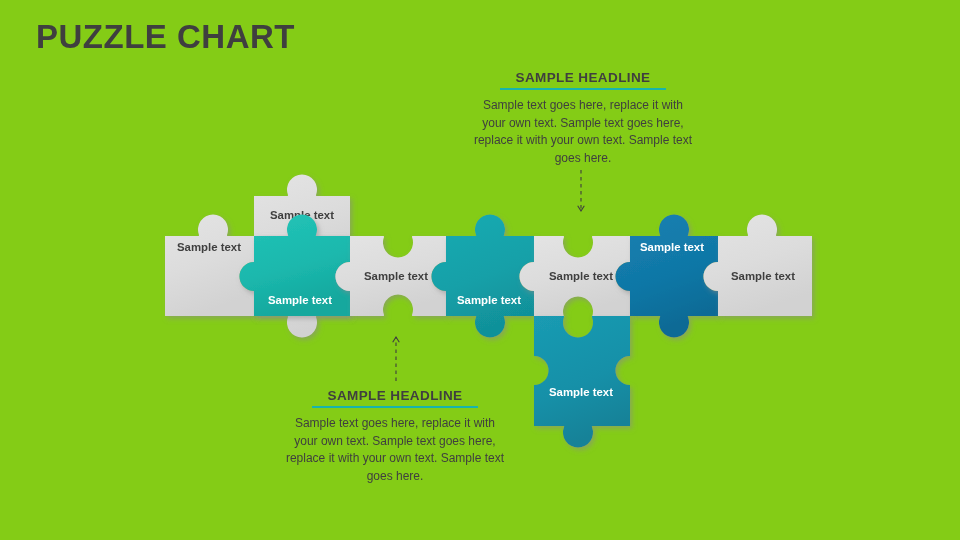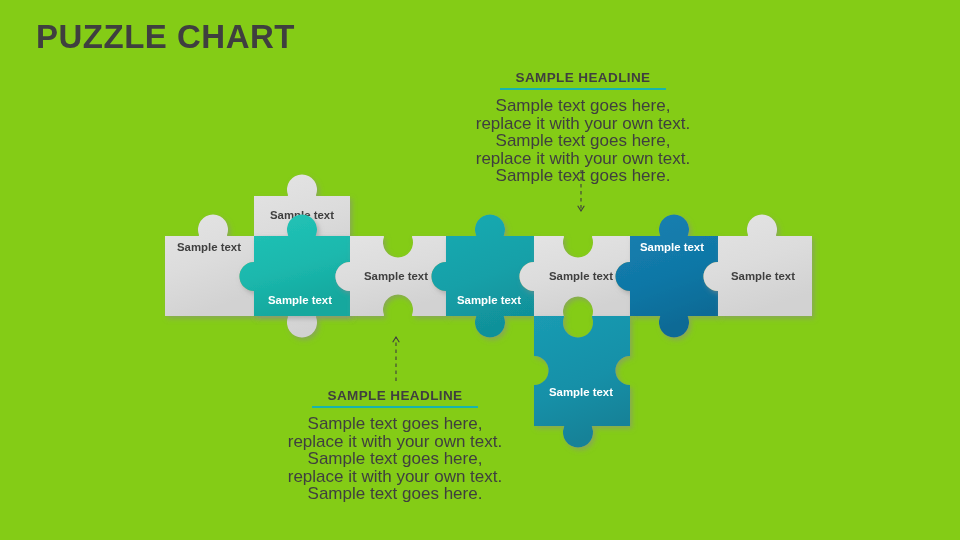--- a/index.html
+++ b/index.html
@@ -43,21 +43,21 @@
     padding-bottom: 3px;
     display: inline-block;
     text-align: center;
   }
   .callout-rule {
     height: 2px;
     background: #17b4ae;
     margin: 0 auto 7px auto;
   }
   .callout-body {
-    font-size: 17px;
+    font-size: 12px;
     line-height: 17.5px;
     color: #3f3f3f;
   }
   #callout-top {
     left: 470px;
     top: 68px;
     width: 226px;
   }
   #callout-top .callout-rule { width: 166px; }
   #callout-bottom {

